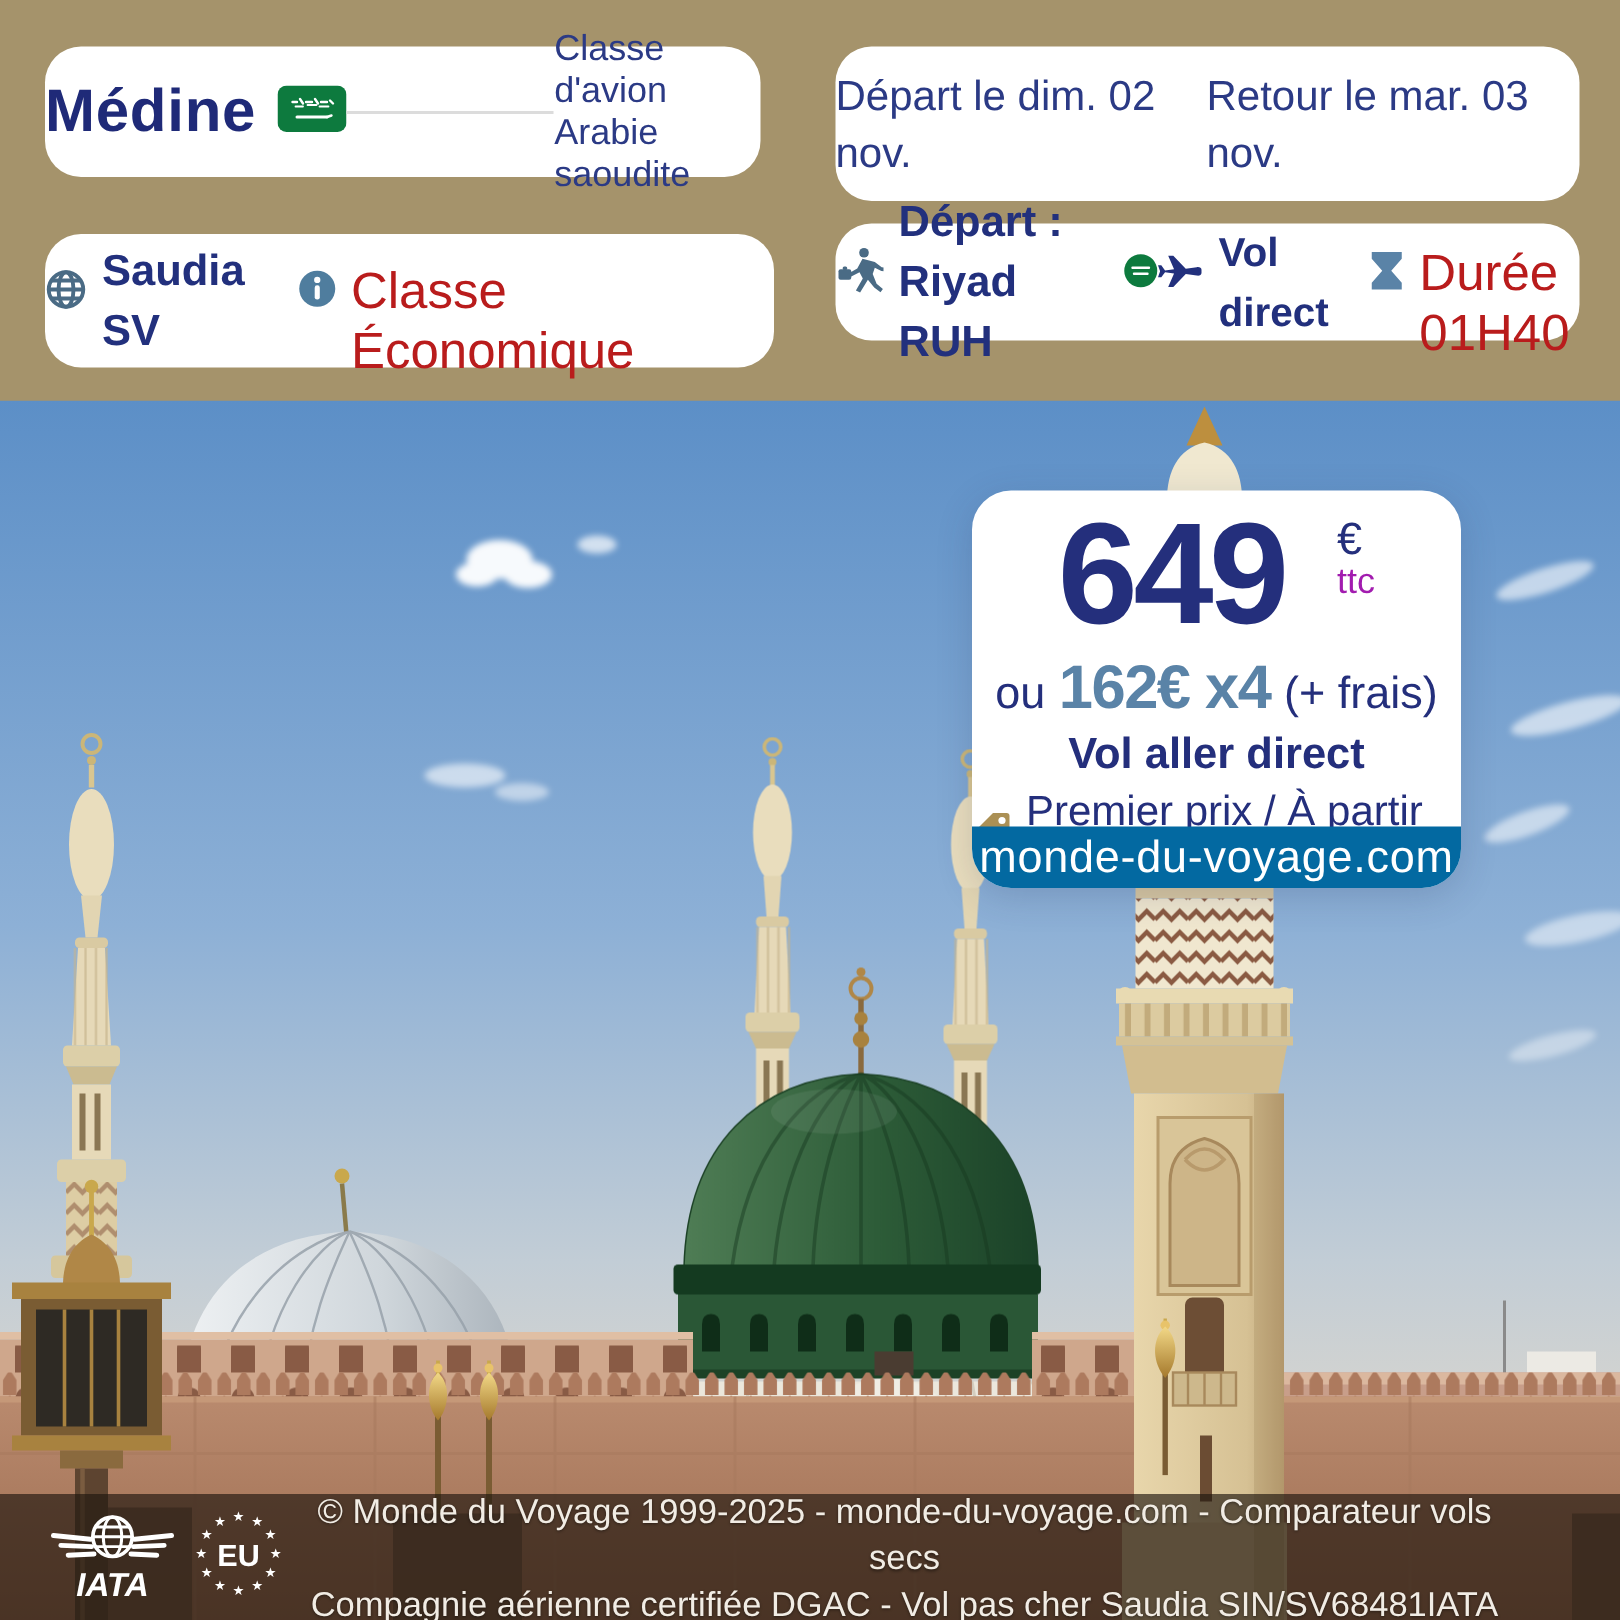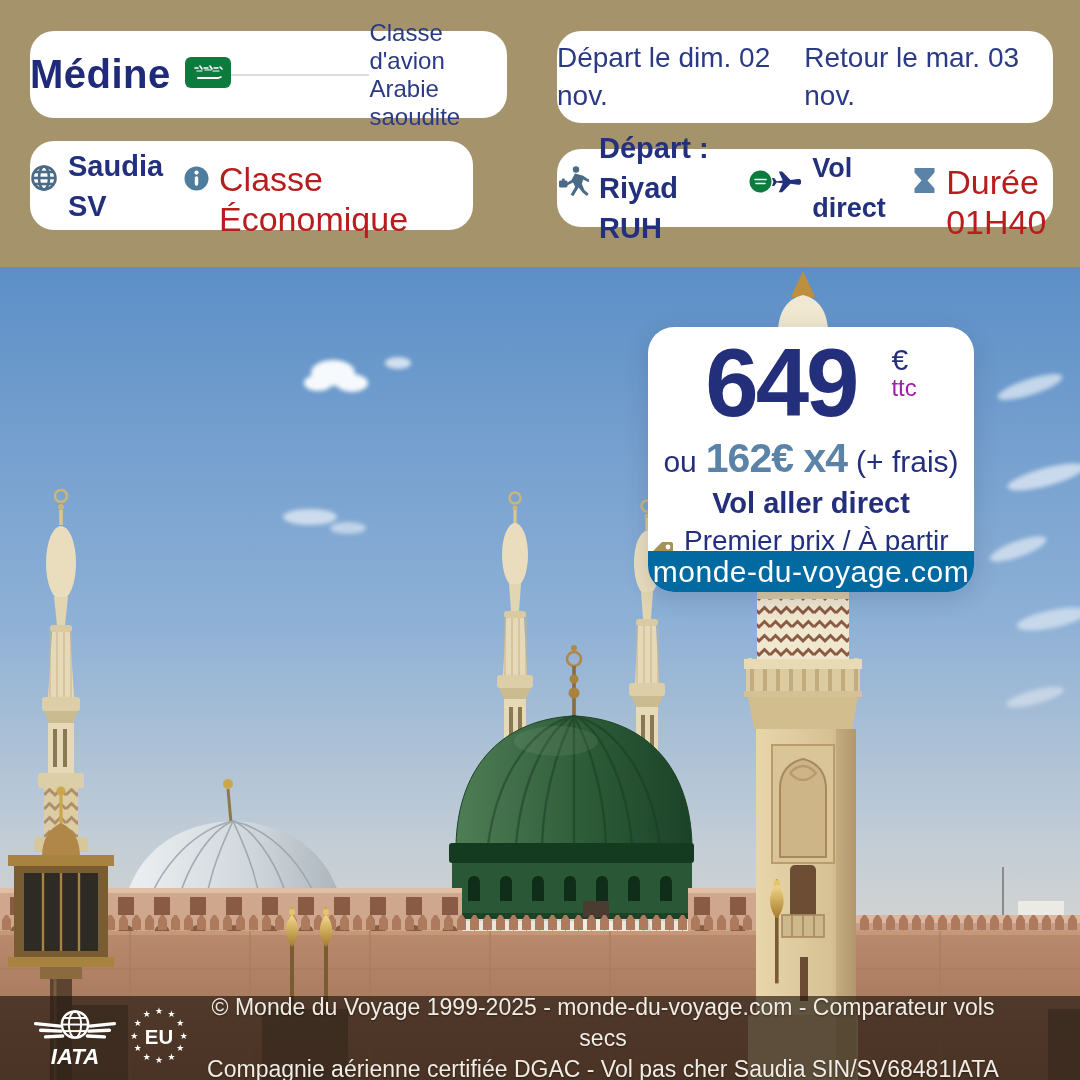--- a/index.html
+++ b/index.html
@@ -5,22 +5,22 @@
   html,body{margin:0;padding:0;background:#444;}
   .canvas{
     position:relative;width:1080px;height:1080px;overflow:hidden;
     background:#a5936b;font-family:"Liberation Sans",sans-serif;
     -webkit-font-smoothing:antialiased;
   }
   
   .card{position:absolute;background:#fff;border-radius:24px;display:flex;
         flex-direction:row;align-items:center;justify-content:center;}
   #card-dest{left:30px;top:31px;width:477px;height:87px;}
-  #card-dates{left:557px;top:31px;width:496px;height:92px;}
-  #card-airline{left:30px;top:141px;width:443px;height:89px;}
+  #card-dates{left:557px;top:31px;width:496px;height:103px;}
+  #card-airline{left:30px;top:156px;width:486px;height:89px;}
   #card-route{left:557px;top:149px;width:496px;height:78px;}
   .dest-title-row{display:flex;align-items:center;gap:14px;}
   .dest-title{font-size:40px;font-weight:bold;color:#1f2a78;letter-spacing:.5px;}
   .divider{width:330px;height:2px;background:#dcdcdc;margin:7px 0 6px 0;}
   .dest-sub{font-size:24px;color:#2b3a85;}
   .date-line{font-size:28px;color:#2b3a85;line-height:38px;}
   .inforow{display:flex;align-items:center;gap:10px;line-height:40px;}
   .bold-navy{font-size:29px;font-weight:bold;color:#22307d;}
   .reg-navy{font-size:34px;color:#b91c1c;margin-top:27px;}
   .spacer18{width:14px;}

